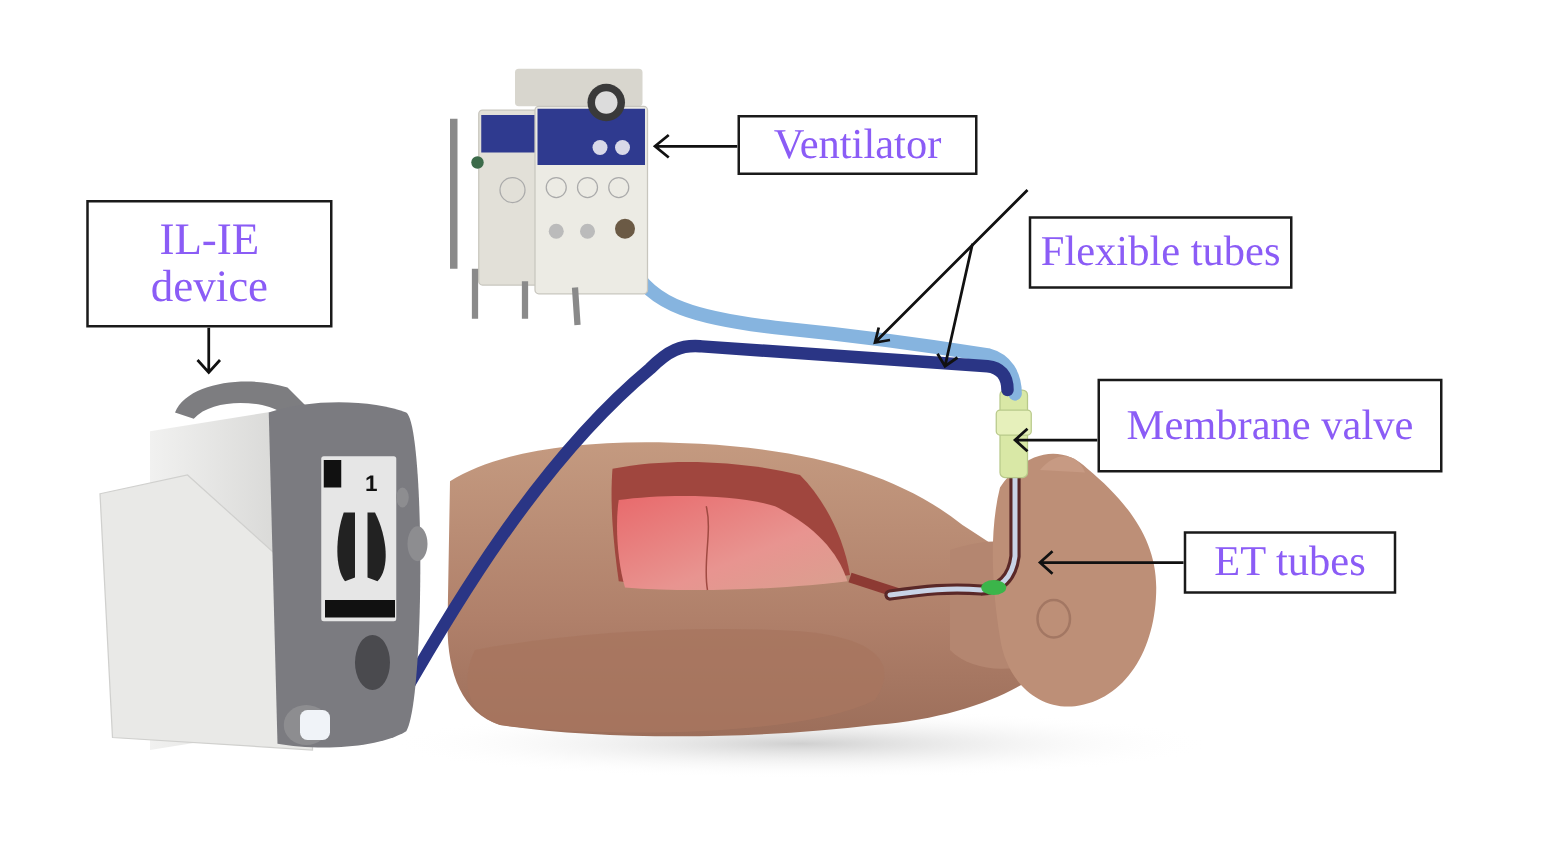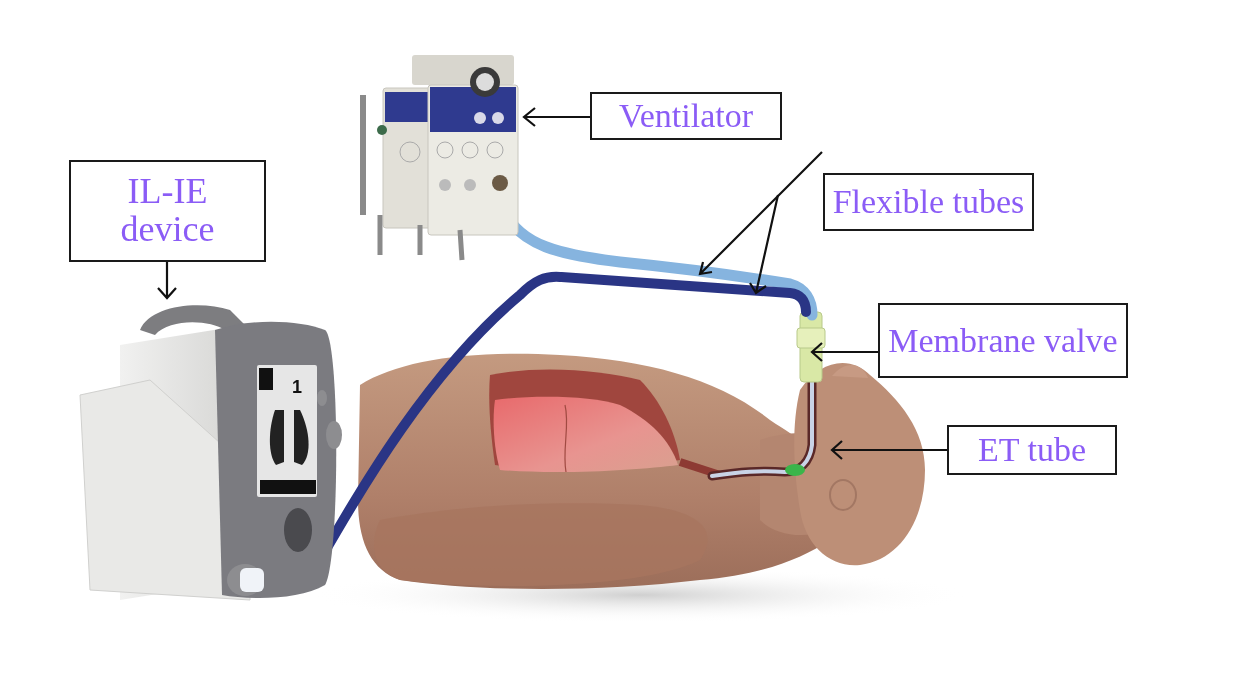--- a/index.html
+++ b/index.html
@@ -7,21 +7,21 @@
   #scene { position:absolute; left:0; top:0; width:1238px; height:685px; }
   .label-box {
     position:absolute; background:#fff; border:2px solid #1a1a1a; box-sizing:border-box;
     display:flex; align-items:center; justify-content:center; text-align:center;
     color:#8b5cf6; font-family:"Liberation Serif","DejaVu Serif",serif; line-height:1.05;
   }
   .label-box span { white-space:pre-line; }
   #lbl-ilie { left:69px; top:160px; width:197px; height:102px; font-size:36px;align-items:center; }
   #lbl-vent { left:590px; top:92px; width:192px; height:48px; font-size:34px; }
   #lbl-flex { left:823px; top:129px; width:211px; height:58px; font-size:34px;margin-top:44px; }
-  #lbl-memb { left:878px; top:303px; width:250px; height:75px; font-size:34px; }
+  #lbl-memb { left:878px; top:303px; width:276px; height:75px; font-size:34px; }
   #lbl-et { left:947px; top:425px; width:170px; height:50px; font-size:34px; }
 </style>
 </head>
 <body>
 
 <svg id="scene" width="1238" height="685" viewBox="0 0 1238 685" xmlns="http://www.w3.org/2000/svg">
   <defs>
     <linearGradient id="skinG" x1="0" y1="0" x2="0" y2="1">
       <stop offset="0" stop-color="#c49a80"></stop>
       <stop offset="0.6" stop-color="#b0806a"></stop>
@@ -140,14 +140,14 @@
 <div class="label-box" id="lbl-vent">
   <span>Ventilator</span>
 </div>
 <div class="label-box" id="lbl-flex">
   <span>Flexible tubes</span>
 </div>
 <div class="label-box" id="lbl-memb">
   <span>Membrane valve</span>
 </div>
 <div class="label-box" id="lbl-et">
-  <span>ET tube</span>
+  <span>ET tubes</span>
 </div>
 
 </body></html>

